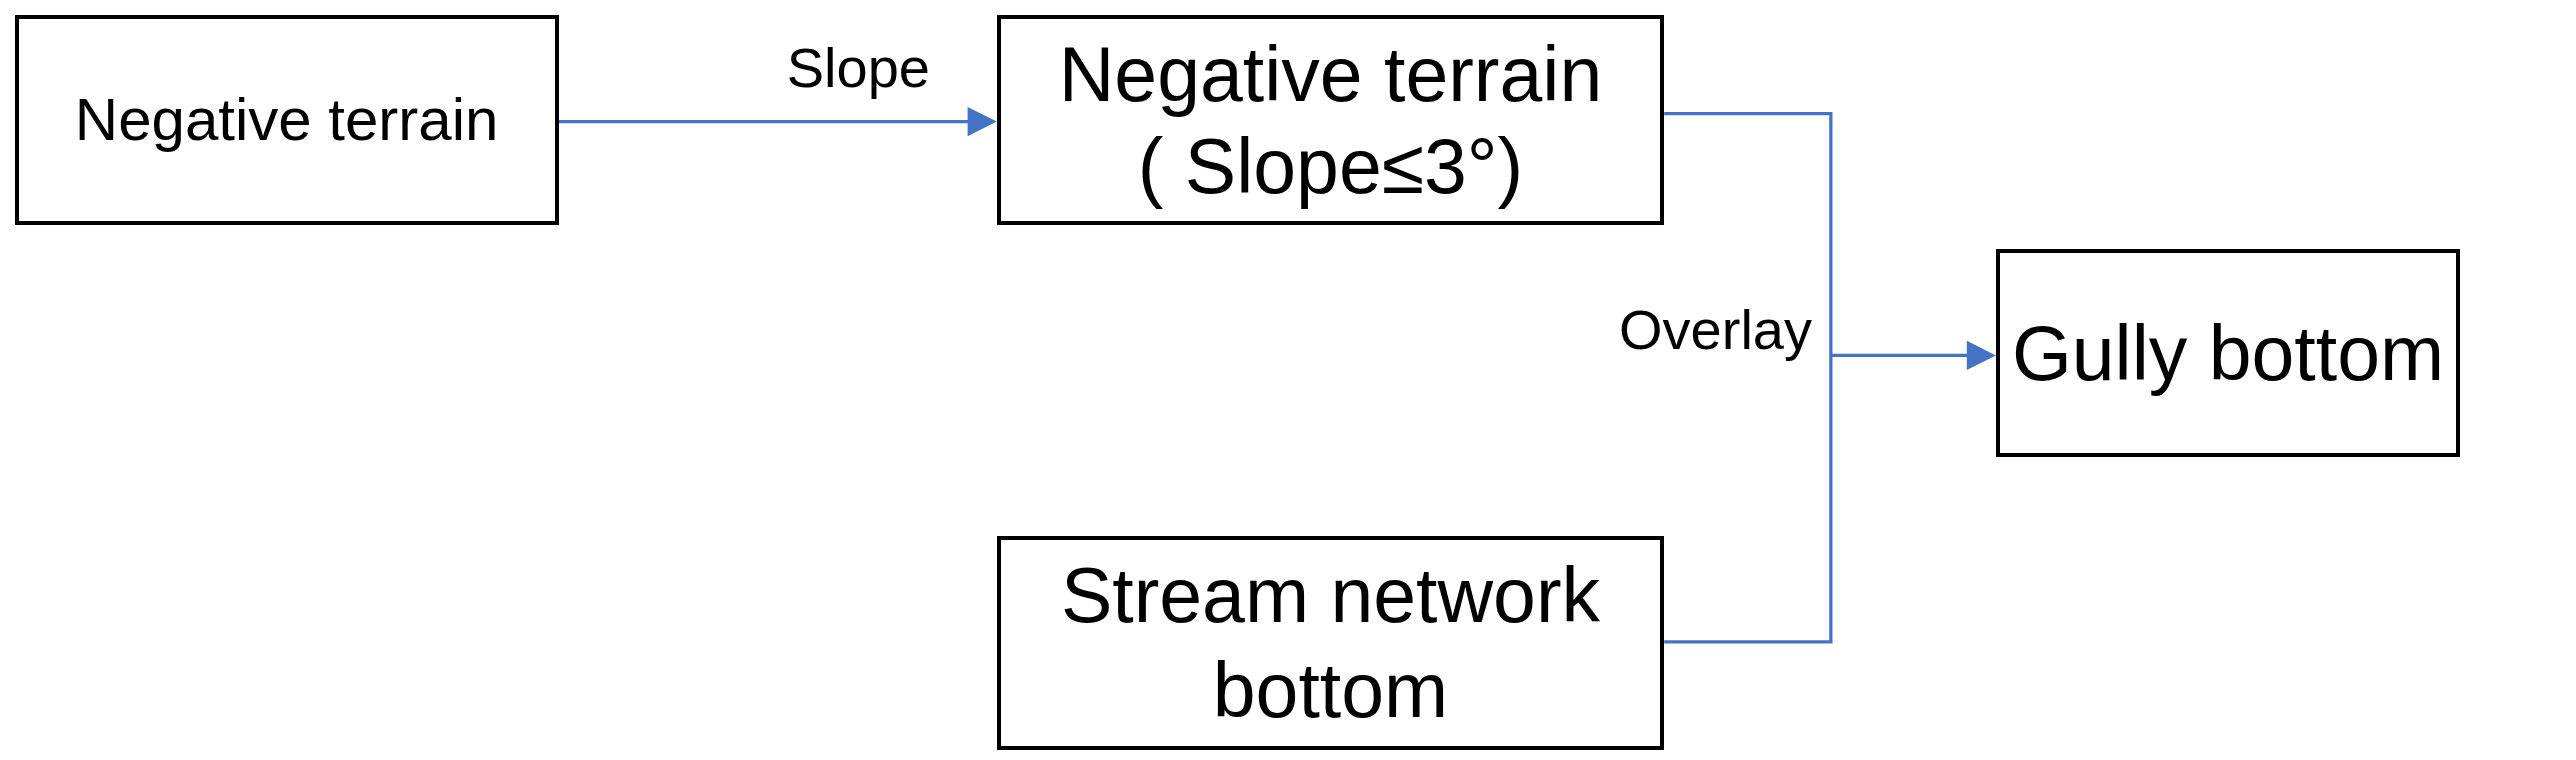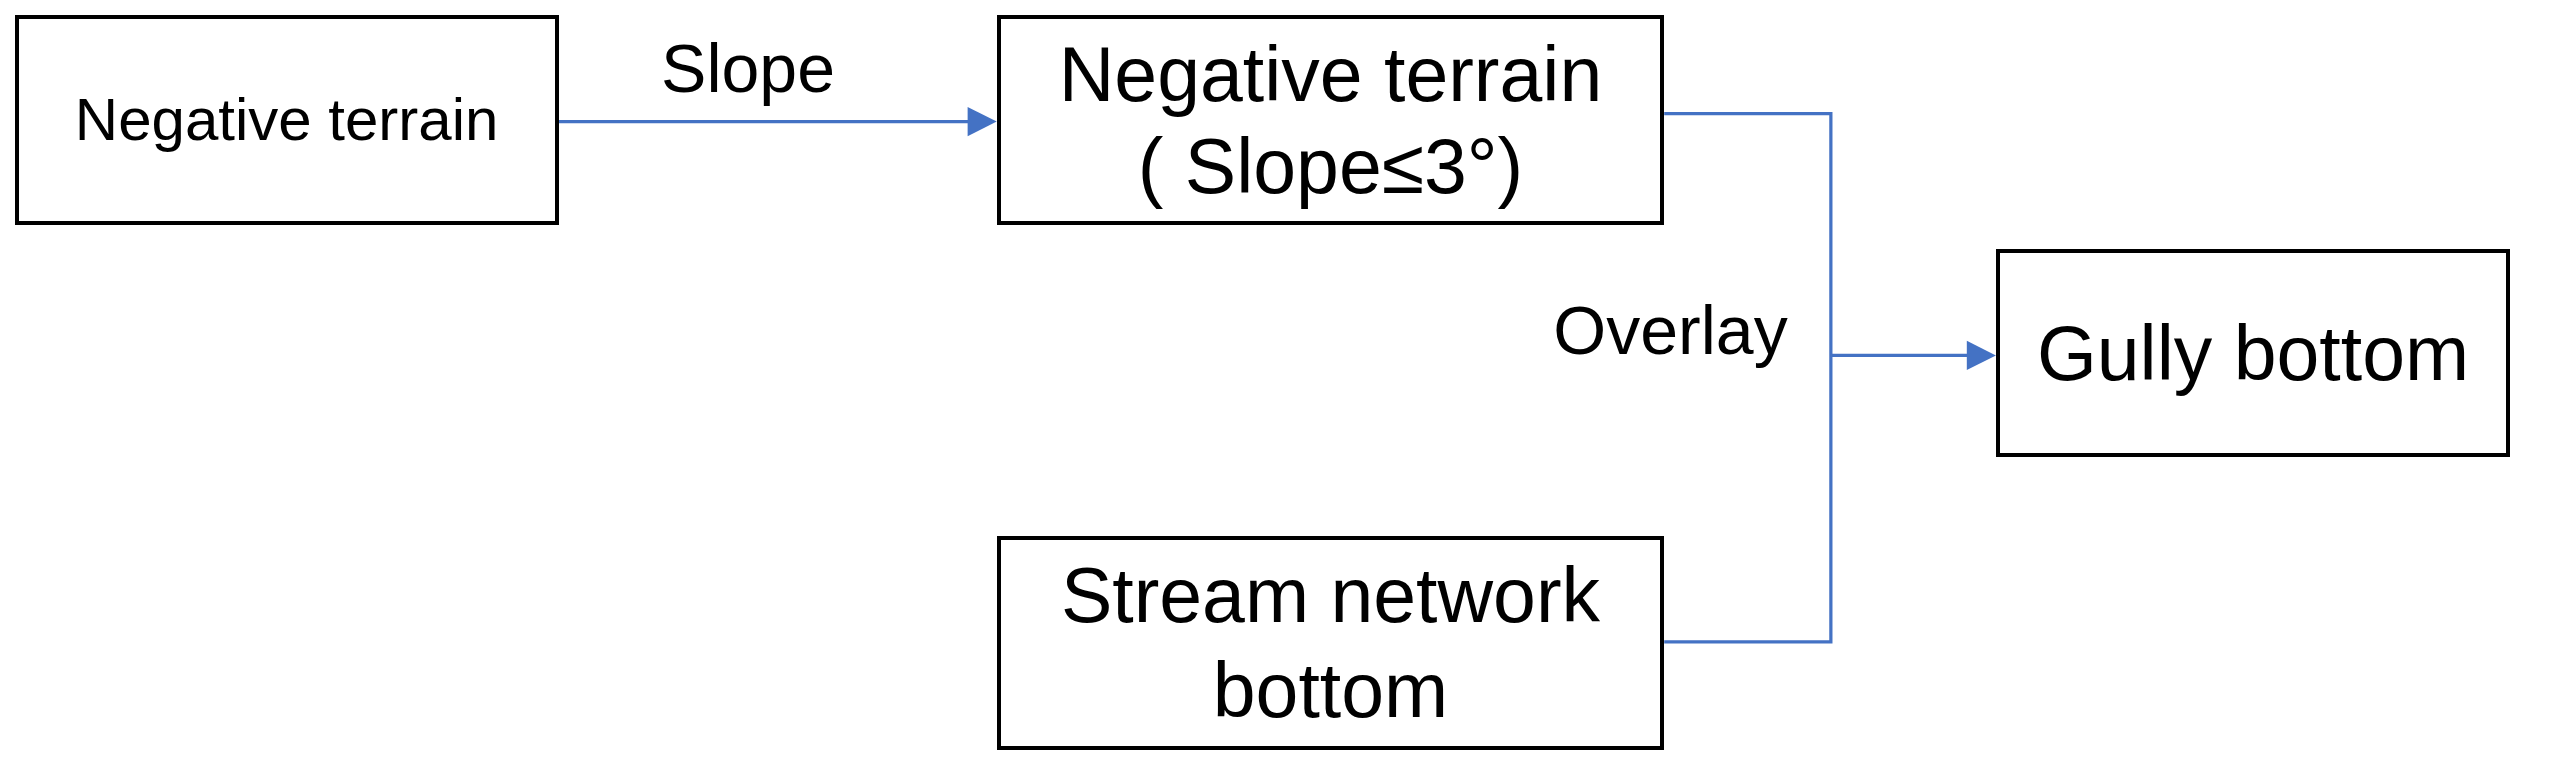--- a/index.html
+++ b/index.html
@@ -41,26 +41,26 @@
     display: flex;
     flex-direction: column;
     align-items: center;
     justify-content: center;
     text-align: center;
   }
   .node .line { display: block; white-space: nowrap; }
   #node-negative-terrain { left: 14.6px; top: 14.6px; width: 544px; height: 210px; font-size: 60px; }
   #node-negative-terrain-slope { left: 997px; top: 14.6px; width: 667px; height: 210px; font-size: 77px; line-height: 92px; }
   #node-stream-network { left: 997px; top: 536px; width: 667px; height: 214px; font-size: 77px; line-height: 95px; align-items: center; }
-  #node-gully-bottom { left: 1996px; top: 249px; width: 514px; height: 208px; font-size: 77px; }
+  #node-gully-bottom { left: 1996px; top: 249px; width: 464px; height: 208px; font-size: 77px; }
   .edge-label {
     position: absolute;
-    font-size: 68px;
+    font-size: 56px;
     line-height: 84px;
-    text-align: center;
+    text-align: right;
     white-space: nowrap;
   }
   #label-slope { left: 566px; top: 26px; width: 364px; }
   #label-overlay { left: 1529px; top: 288px; width: 283px; }
 </style>
 </head>
 <body>
 
 <div class="canvas">
 

